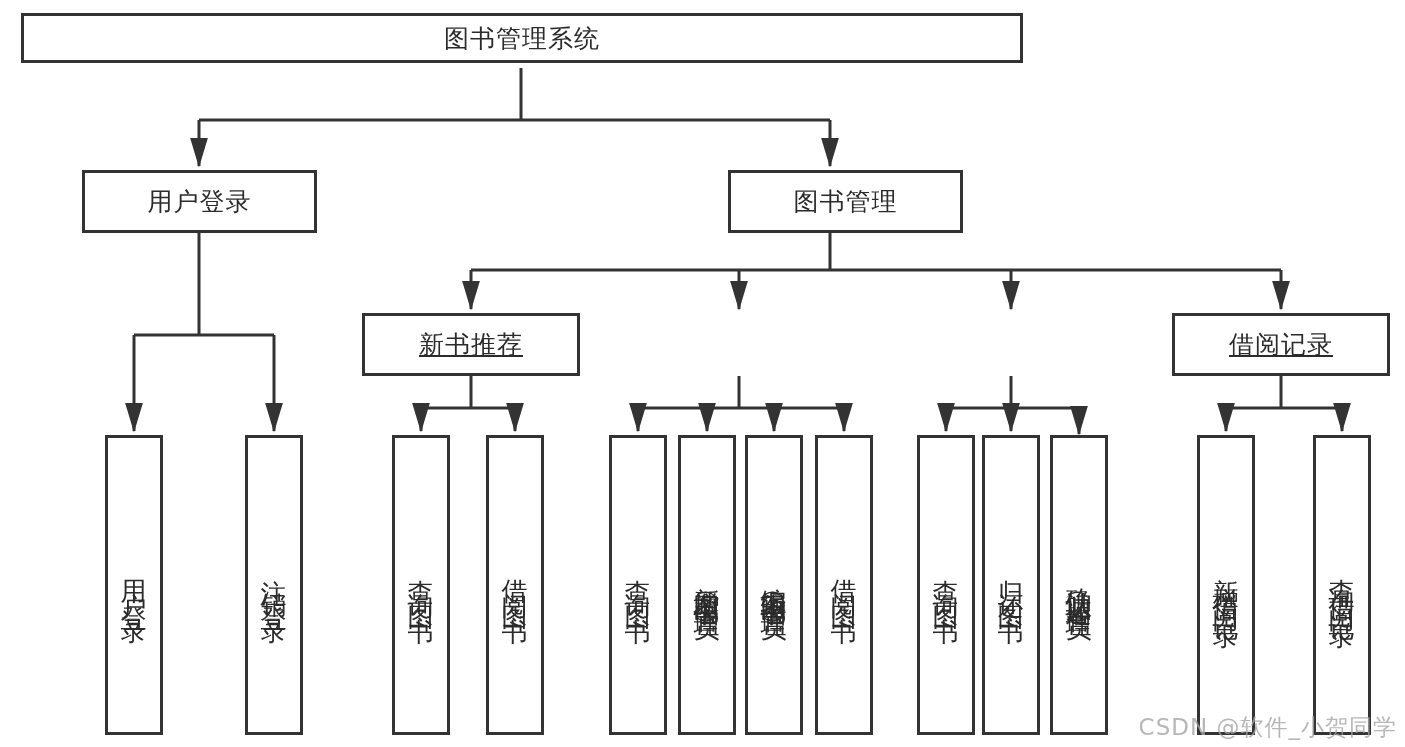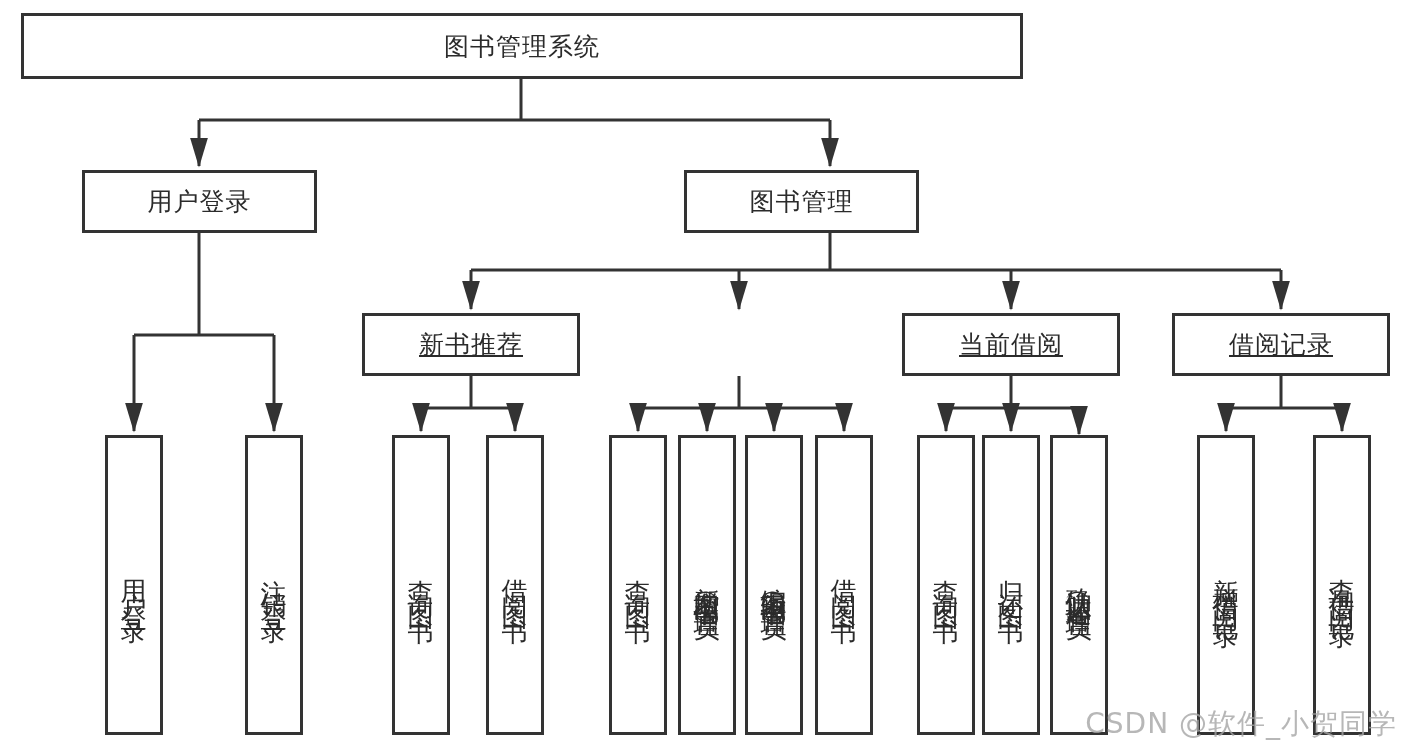--- a/index.html
+++ b/index.html
@@ -25,21 +25,21 @@
     position: absolute;
     box-sizing: border-box;
     border: 3px solid #333333;
     background: #ffffff;
     display: flex;
     align-items: center;
     justify-content: center;
     z-index: 2;
     color: #2b2b2b;
   }
-  .root-node  { left: 21px;  top: 13px;  width: 1002px; height: 66px; font-size: 25px; letter-spacing: 1px; }
+  .root-node  { left: 21px;  top: 13px;  width: 1002px; height: 50px; font-size: 25px; letter-spacing: 1px; }
   .l2-node    { top: 170px; width: 235px; height: 63px; font-size: 25px; letter-spacing: 1px; }
   .l3-node    { top: 313px; width: 218px; height: 63px; font-size: 25px; letter-spacing: 1px; text-decoration: underline; }
   .leaf {
     position: absolute;
     box-sizing: border-box;
     top: 435px;
     width: 58px;
     height: 300px;
     border: 3px solid #333333;
     background: #ffffff;
@@ -57,21 +57,21 @@
     color: #2b2b2b;
     white-space: nowrap;
   }
   .ls-s { letter-spacing: 13px; }
   .ls-m { letter-spacing: 9px; }
   .ls-l { letter-spacing: 4px; }
   .watermark {
     position: absolute;
     right: 8px;
     bottom: 4px;
-    font-size: 28px;
+    font-size: 23px;
     color: rgba(165,165,165,0.8);
     z-index: 5;
     letter-spacing: 1px;
   }
 </style>
 </head>
 <body>
 
 <div id="canvas">
 
@@ -132,29 +132,26 @@
     </g>
   </svg>
 
   <div class="hnode root-node">
     <span>图书管理系统</span>
   </div>
 
   <div class="hnode l2-node" style="left:82px">
     <span>用户登录</span>
   </div>
-  <div class="hnode l2-node" style="left:684px">
+  <div class="hnode l2-node" style="left:728px">
     <span>图书管理</span>
   </div>
 
   <div class="hnode l3-node" style="left:362px">
     <span>新书推荐</span>
-  </div>
-  <div class="hnode l3-node" style="left:902px">
-    <span>当前借阅</span>
   </div>
   <div class="hnode l3-node" style="left:1172px">
     <span>借阅记录</span>
   </div>
 
   <div class="leaf" style="left:105px">
     <span class="vtext ls-s">用户登录</span>
   </div>
   <div class="leaf" style="left:245px">
     <span class="vtext ls-s">注销登录</span>

